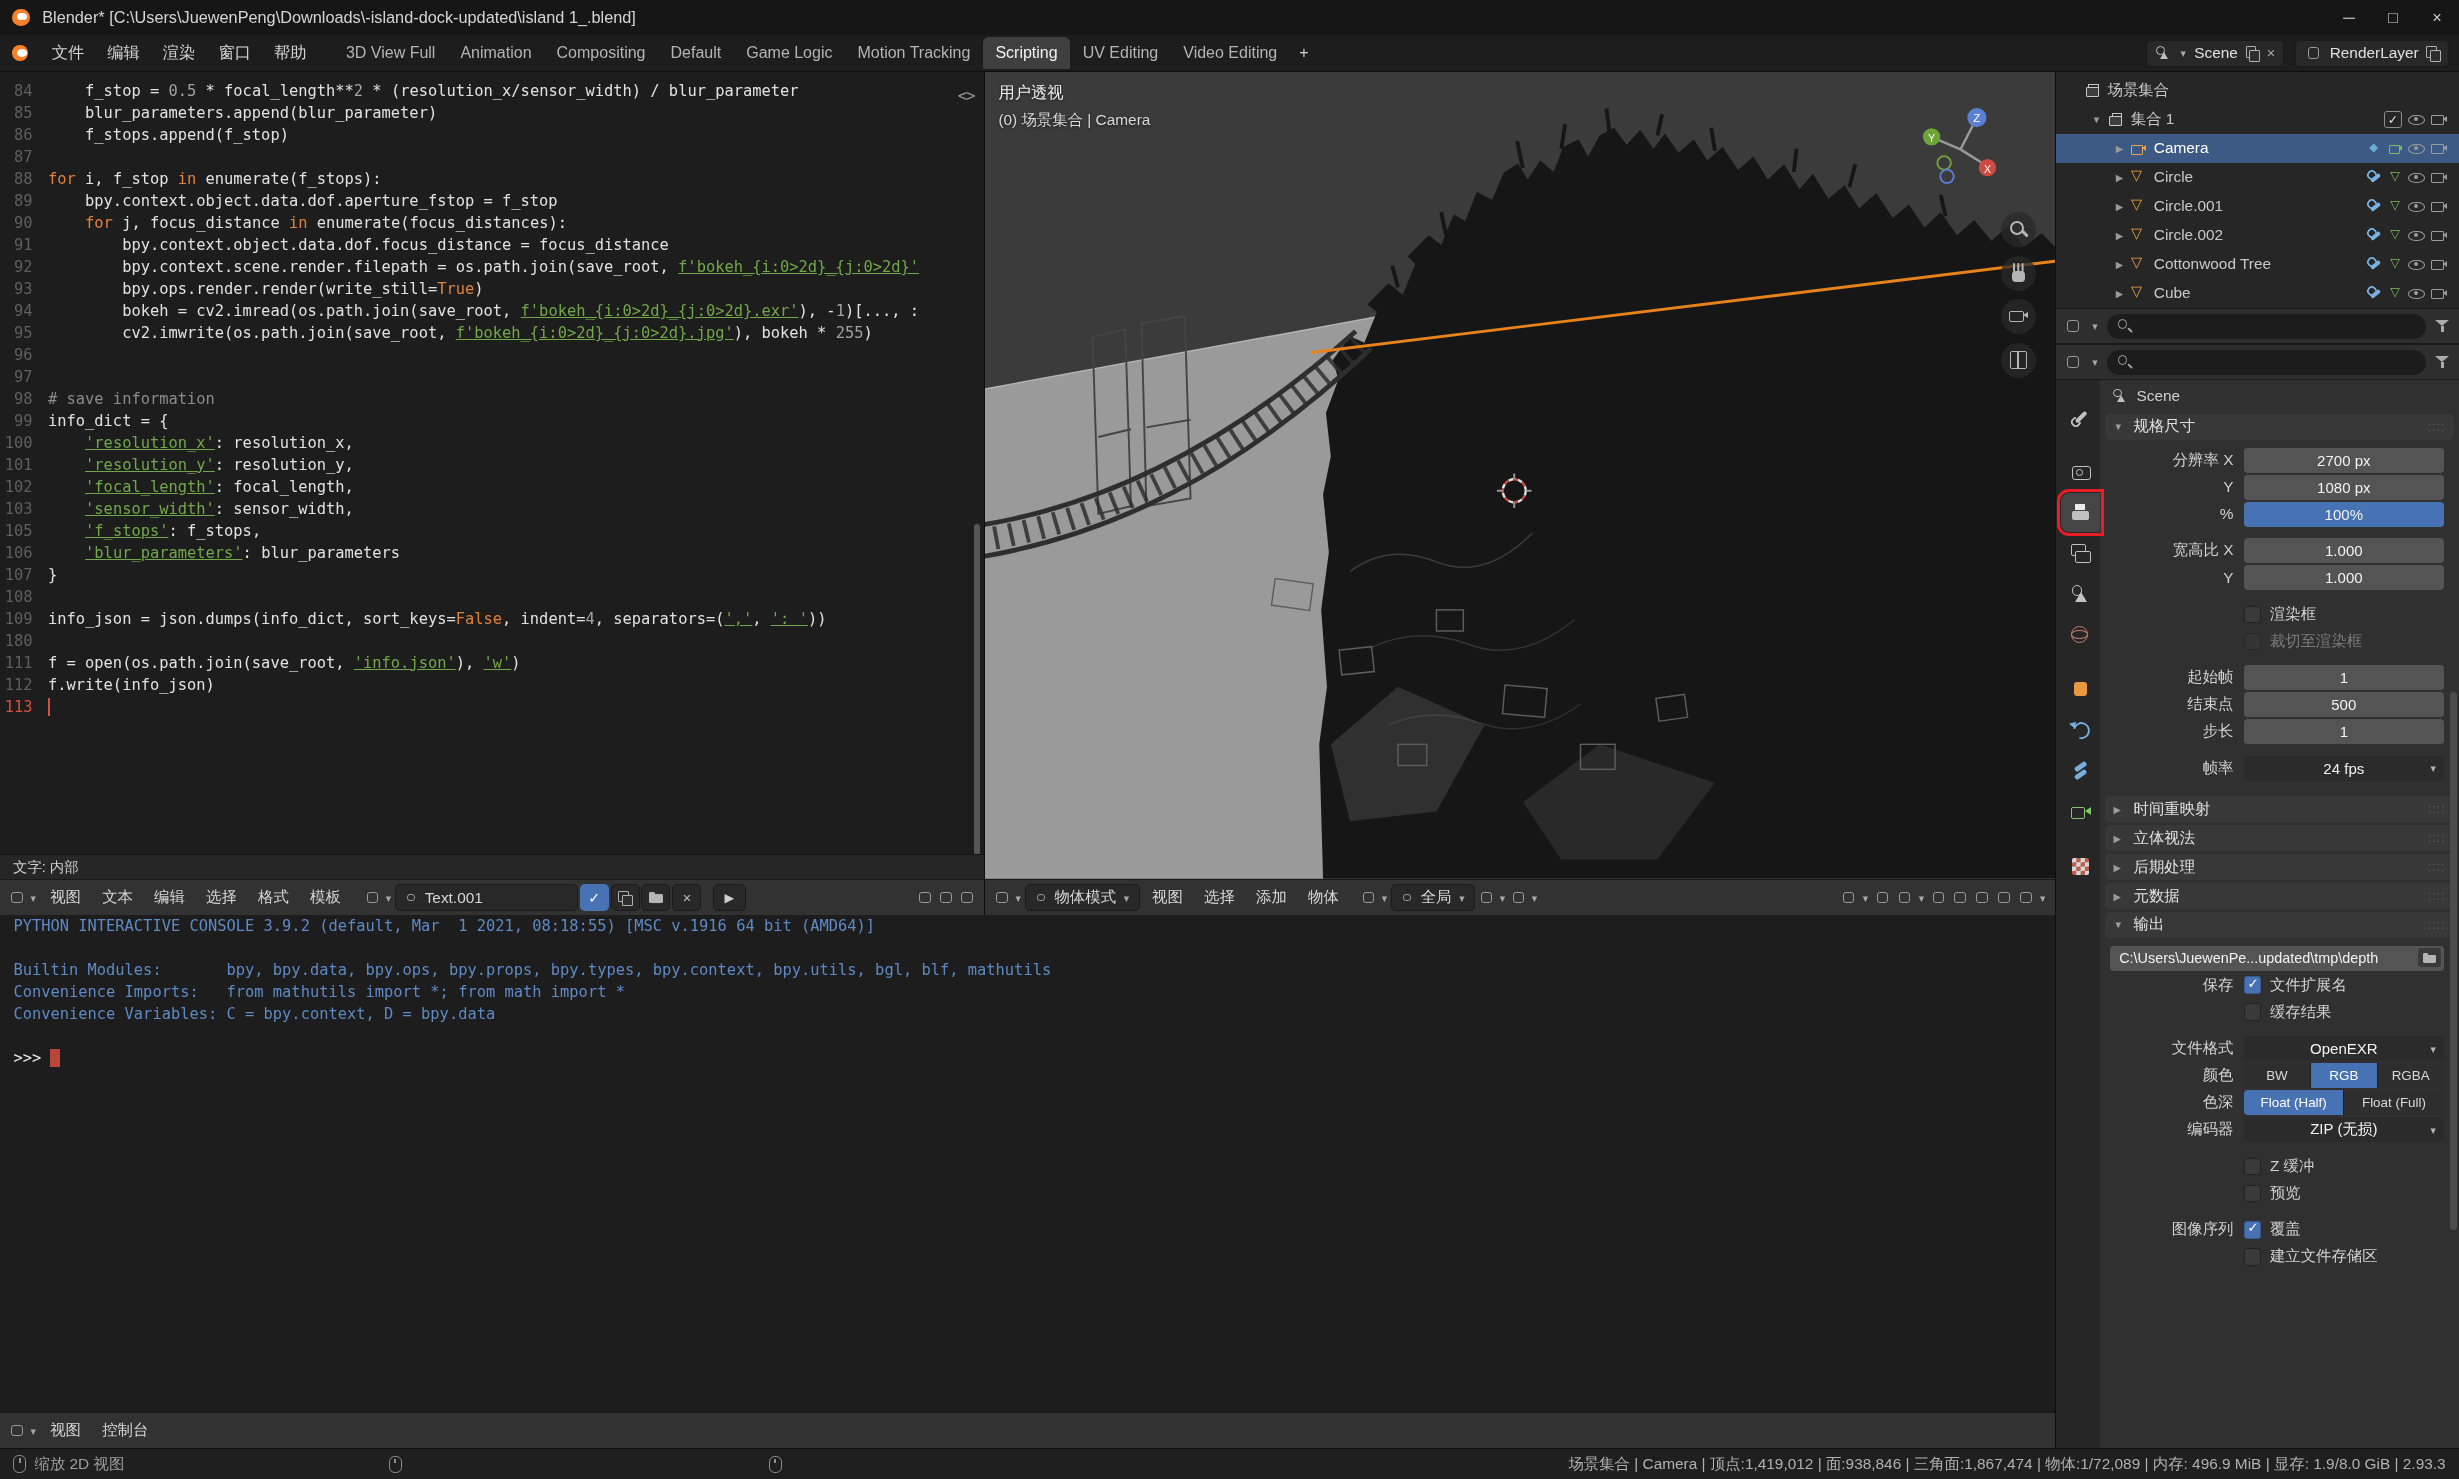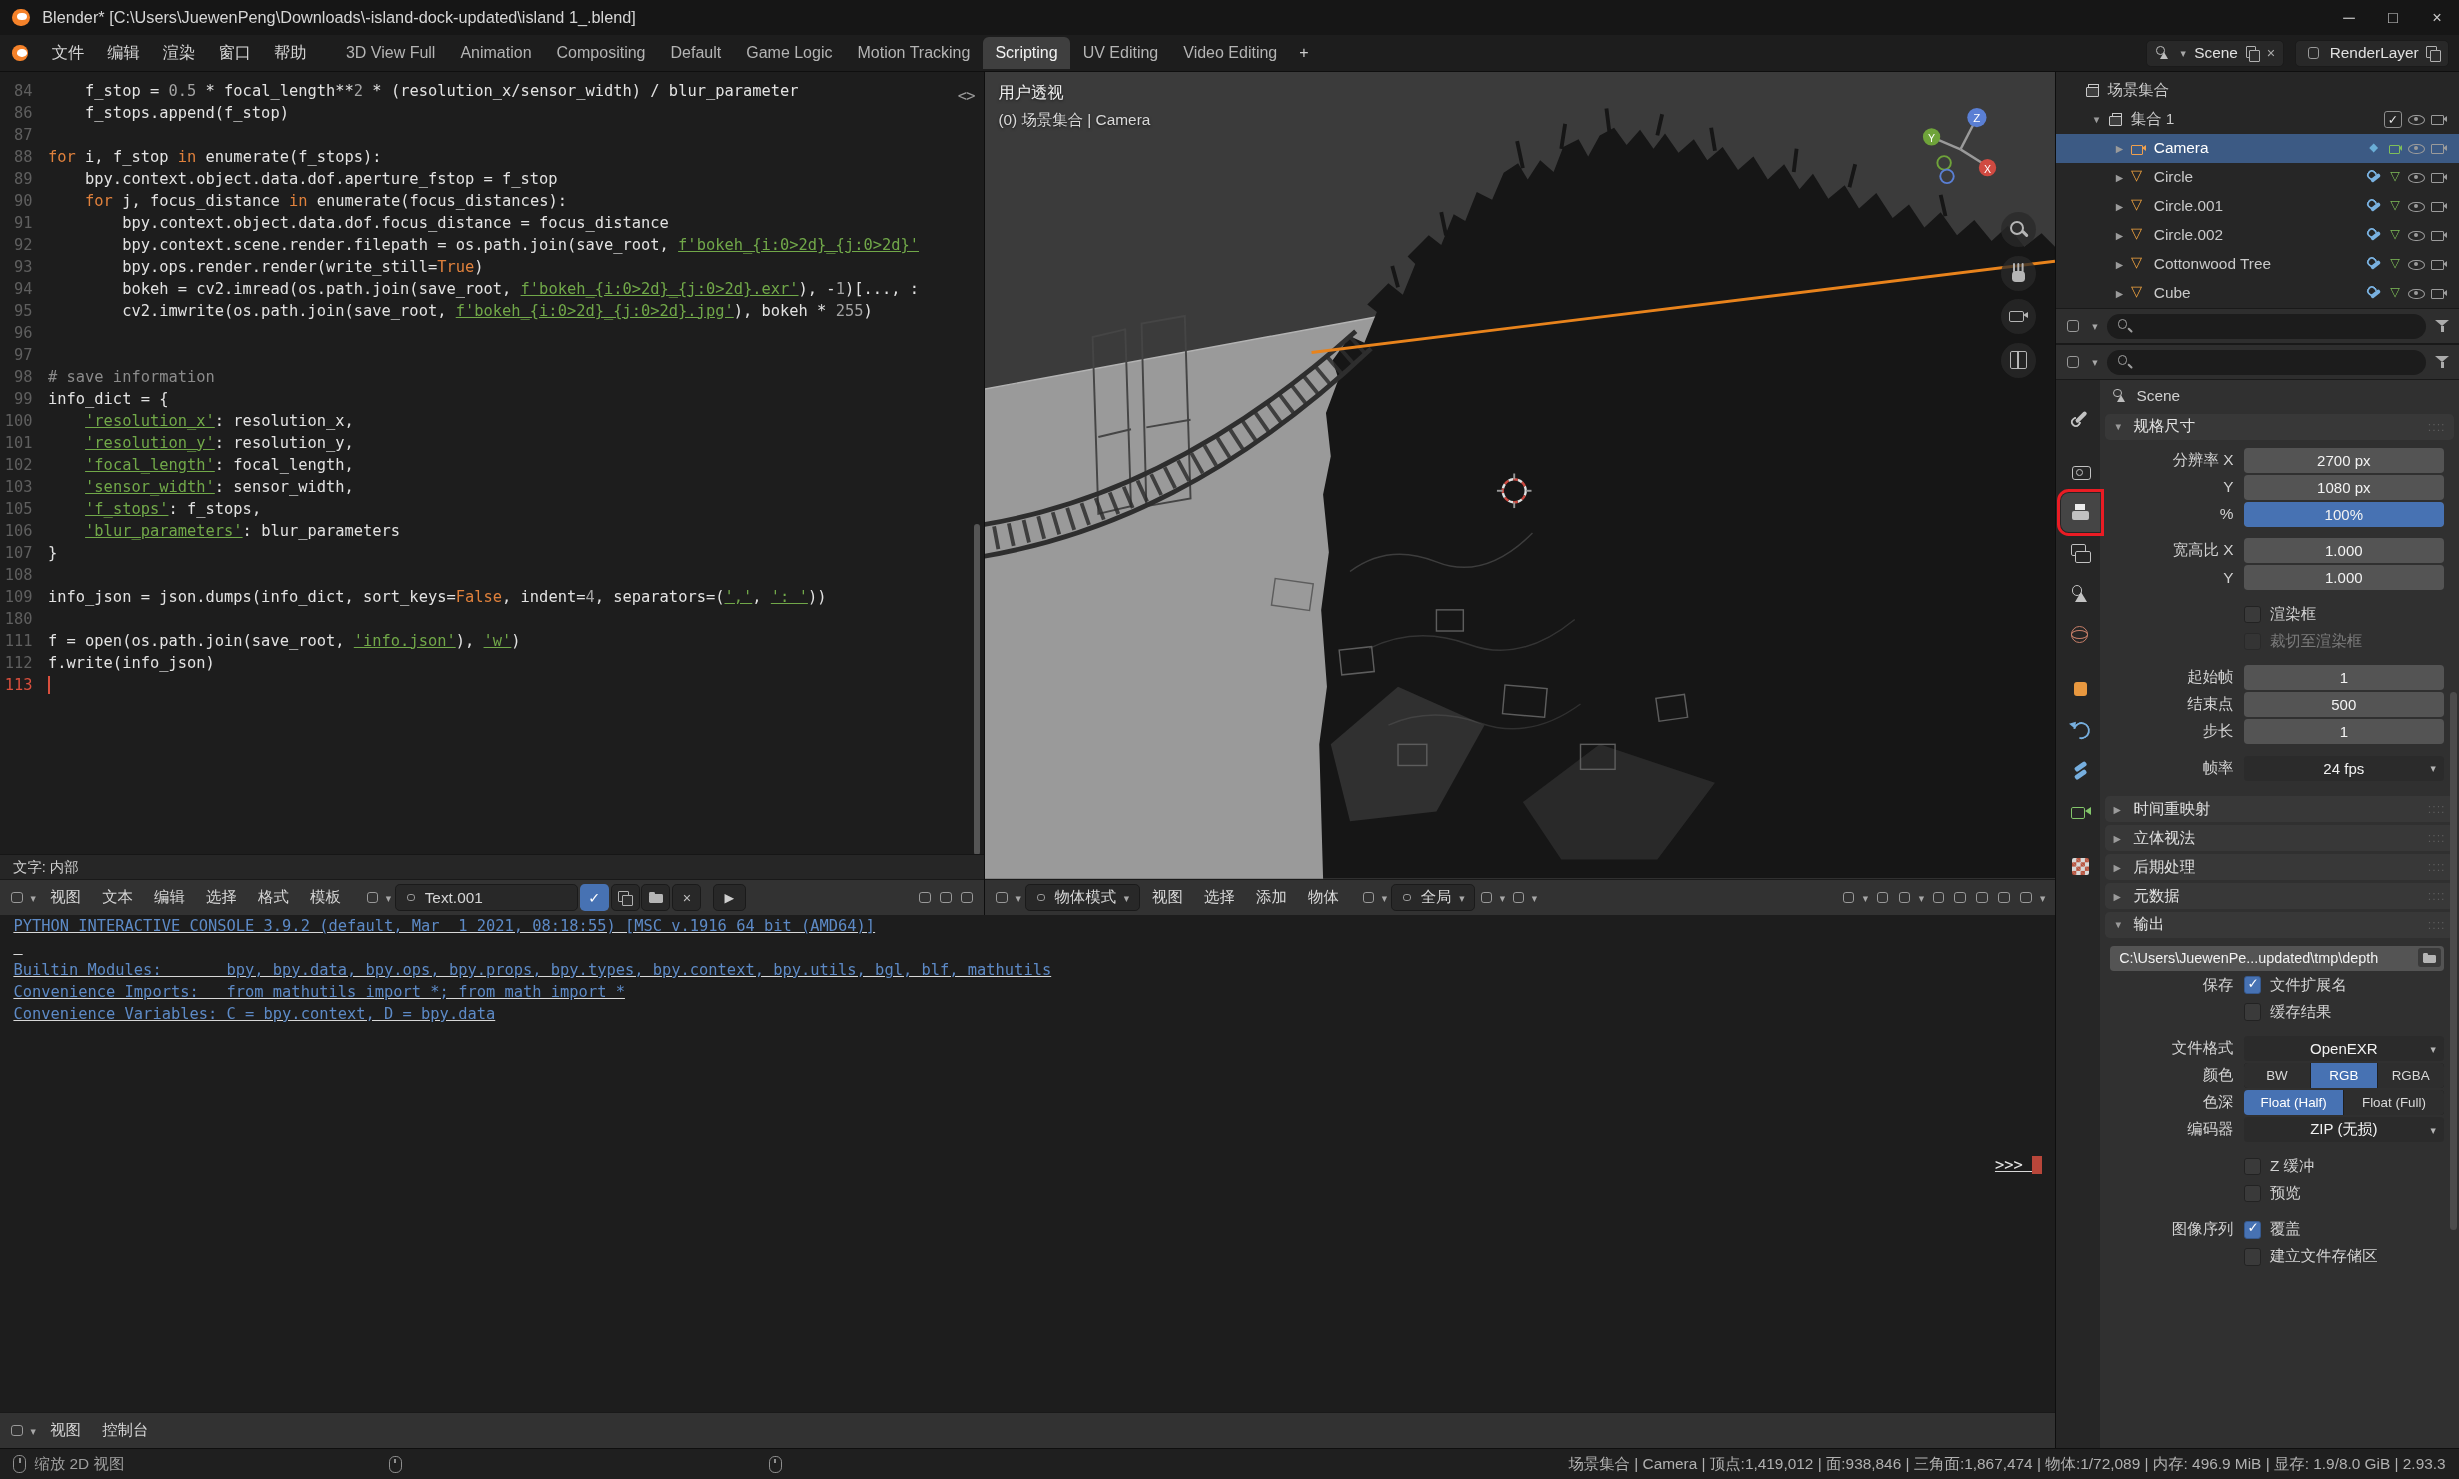--- a/index.html
+++ b/index.html
@@ -52,21 +52,21 @@
   .gicon { width:19px; height:19px; position:relative; display:inline-block; flex:none; }
   .gicon::before { content:""; position:absolute; inset:3.8px; border:1.4px solid #9a9a9a; border-radius:2.9px; }
   .hfield { display:flex; align-items:center; background:#282828; border:1px solid #1a1a1a; border-radius:4.8px; height:27px; padding:0 7.7px; gap:5.8px; }
   .run-btn { width:33px; height:27px; background:#282828; border:1px solid #1a1a1a; border-radius:4.8px; display:flex; align-items:center; justify-content:center; color:#cfcfcf; font-size:12.5px; }
   .shield-btn { width:29px; height:27px; background:#4772b3; border-radius:4.8px; display:flex; align-items:center; justify-content:center; color:#fff; font-size:14.4px; }
   .sq-btn { width:29px; height:27px; background:#282828; border:1px solid #1a1a1a; border-radius:4.8px; display:flex; align-items:center; justify-content:center; color:#bdbdbd; font-size:14.4px; }
   .hspacer { flex:1; }
 
   
   .console { flex:1; background:#1d1d1d; display:flex; flex-direction:column; }
-  .console-content { flex:1; display:flex; flex-direction:row; justify-content:space-between; padding:0 13.4px 19px; font-family:"DejaVu Sans Mono",monospace; font-size:15.4px; line-height:22px;text-decoration:underline; }
+  .console-content { flex:1; display:flex; flex-direction:column; justify-content:flex-start; padding:0 13.4px 19px; font-family:"DejaVu Sans Mono",monospace; font-size:15.4px; line-height:22px; }
   .console-line { color:#5d8ac6; white-space:pre; min-height:22px; }
   .console-prompt { color:#e6e6e6; display:flex; align-items:center; margin-top:22px; white-space:pre; }
   .console-cursor { width:9.6px; height:18px; background:#b8463a; }
 
   
   .viewport { width:1070px; flex:none; position:relative; background:#3b3b3b; overflow:hidden; display:flex; flex-direction:column; }
   .vp-canvas { position:absolute; inset:0 0 36px 0; }
   .vp-overlay { position:absolute; left:13.4px; top:9.6px; z-index:3; text-shadow:0 1px 2.9px rgba(0,0,0,.6); }
   .vp-overlay .l1 { font-size:16.3px; color:#f0f0f0; }
   .vp-overlay .l2 { font-size:15.4px; color:#d9d9d9; margin-top:6.7px; }
@@ -249,20 +249,21 @@
   </div>
 
   <div class="main">
     <div class="left-stack">
       <div class="top-row">
 
         <div class="text-editor">
           <div class="code-area">
             <div>
                 <div class="code-line"><span class="line-num">84</span><span class="line-content"><span class="tok-p">    f_stop = </span><span class="tok-n">0.5</span><span class="tok-p"> * focal_length**</span><span class="tok-n">2</span><span class="tok-p"> * (resolution_x/sensor_width) / blur_parameter</span></span></div>
+                <div class="code-line"><span class="line-num">85</span><span class="line-content"><span class="tok-p">    blur_parameters.append(blur_parameter)</span></span></div>
                 <div class="code-line"><span class="line-num">86</span><span class="line-content"><span class="tok-p">    f_stops.append(f_stop)</span></span></div>
                 <div class="code-line"><span class="line-num">87</span><span class="line-content"></span></div>
                 <div class="code-line"><span class="line-num">88</span><span class="line-content"><span class="tok-k">for</span><span class="tok-p"> i, f_stop </span><span class="tok-k">in</span><span class="tok-p"> enumerate(f_stops):</span></span></div>
                 <div class="code-line"><span class="line-num">89</span><span class="line-content"><span class="tok-p">    bpy.context.object.data.dof.aperture_fstop = f_stop</span></span></div>
                 <div class="code-line"><span class="line-num">90</span><span class="line-content"><span class="tok-p">    </span><span class="tok-k">for</span><span class="tok-p"> j, focus_distance </span><span class="tok-k">in</span><span class="tok-p"> enumerate(focus_distances):</span></span></div>
                 <div class="code-line"><span class="line-num">91</span><span class="line-content"><span class="tok-p">        bpy.context.object.data.dof.focus_distance = focus_distance</span></span></div>
                 <div class="code-line"><span class="line-num">92</span><span class="line-content"><span class="tok-p">        bpy.context.scene.render.filepath = os.path.join(save_root, </span><span class="tok-s">f'bokeh_{i:0&gt;2d}_{j:0&gt;2d}'</span></span></div>
                 <div class="code-line"><span class="line-num">93</span><span class="line-content"><span class="tok-p">        bpy.ops.render.render(write_still=</span><span class="tok-k">True</span><span class="tok-p">)</span></span></div>
                 <div class="code-line"><span class="line-num">94</span><span class="line-content"><span class="tok-p">        bokeh = cv2.imread(os.path.join(save_root, </span><span class="tok-s">f'bokeh_{i:0&gt;2d}_{j:0&gt;2d}.exr'</span><span class="tok-p">), -</span><span class="tok-n">1</span><span class="tok-p">)[..., :</span></span></div>
                 <div class="code-line"><span class="line-num">95</span><span class="line-content"><span class="tok-p">        cv2.imwrite(os.path.join(save_root, </span><span class="tok-s">f'bokeh_{i:0&gt;2d}_{j:0&gt;2d}.jpg'</span><span class="tok-p">), bokeh * </span><span class="tok-n">255</span><span class="tok-p">)</span></span></div>

